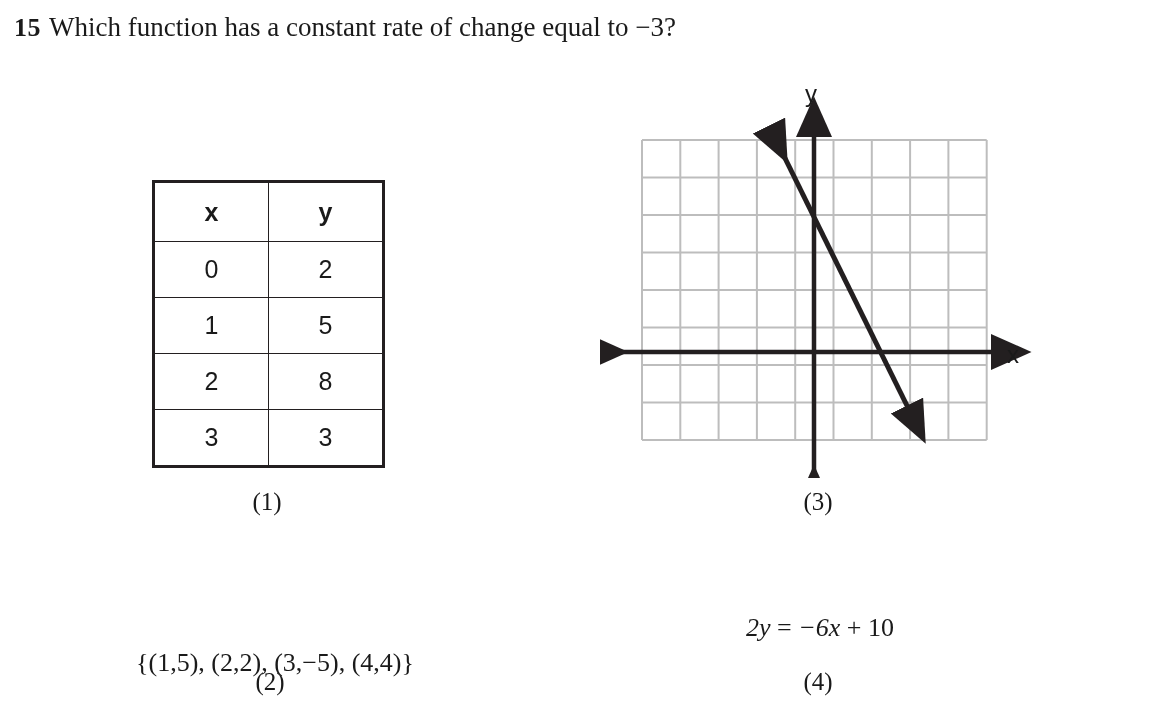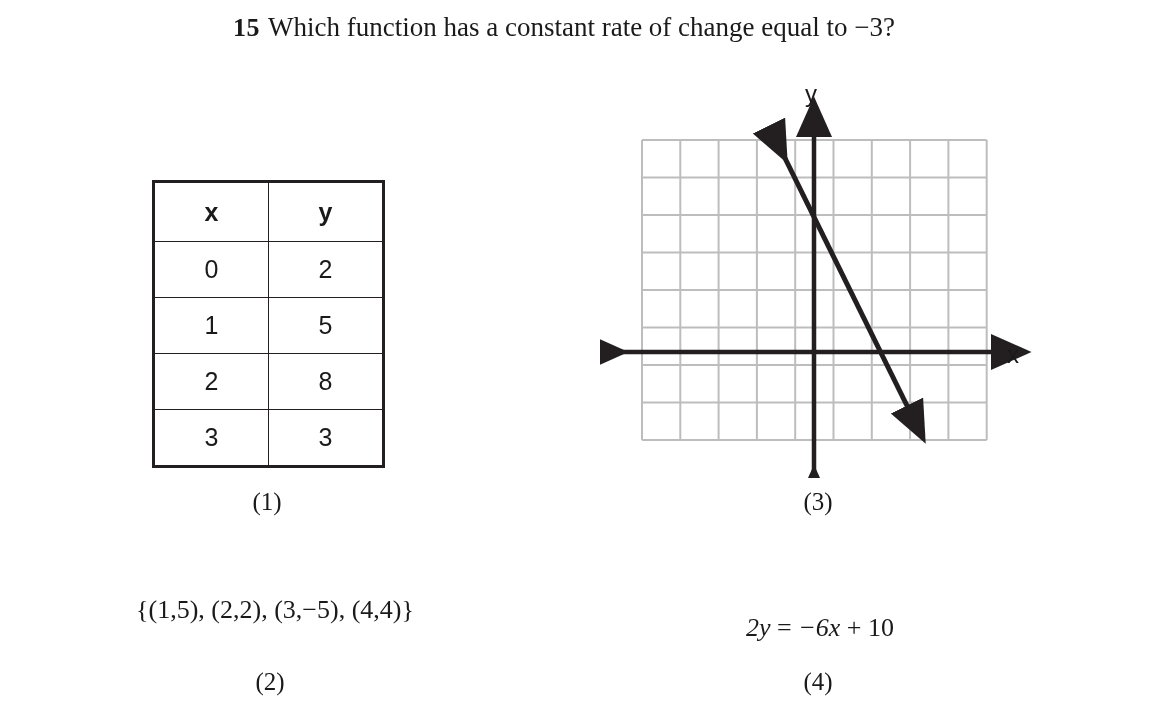--- a/index.html
+++ b/index.html
@@ -23,21 +23,20 @@
 
   
   .question-line {
     position: absolute;
     left: 14px;
     top: 10px;
     width: 1100px;
     font-size: 27px;
     line-height: 34px;
     white-space: nowrap;
-    text-align: center;
   }
   .q-number {
     font-weight: bold;
     font-size: 26px;
     margin-right: 8px;
     letter-spacing: 0.5px;
   }
   .q-text {
     font-size: 27px;
   }
@@ -77,21 +76,21 @@
     top: 488px;
     width: 230px;
     text-align: center;
     font-size: 25px;
   }
 
   
   .set-text {
     position: absolute;
     left: 40px;
-    top: 595px;
+    top: 648px;
     width: 470px;
     text-align: center;
     font-size: 26px;
     white-space: nowrap;
   }
   .label-2 {
     position: absolute;
     left: 155px;
     top: 668px;
     width: 230px;

